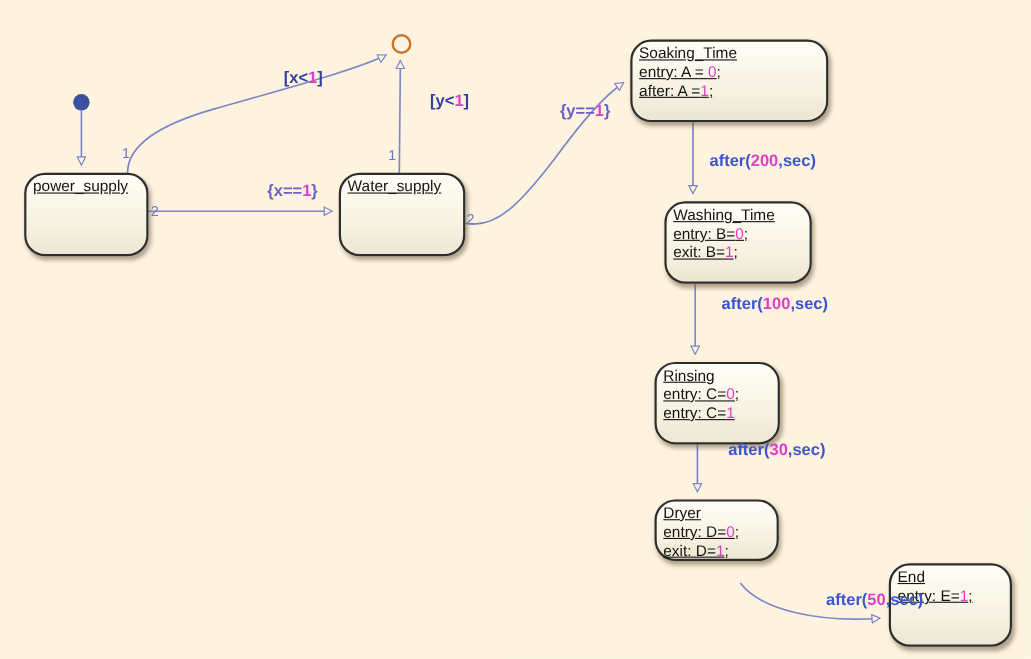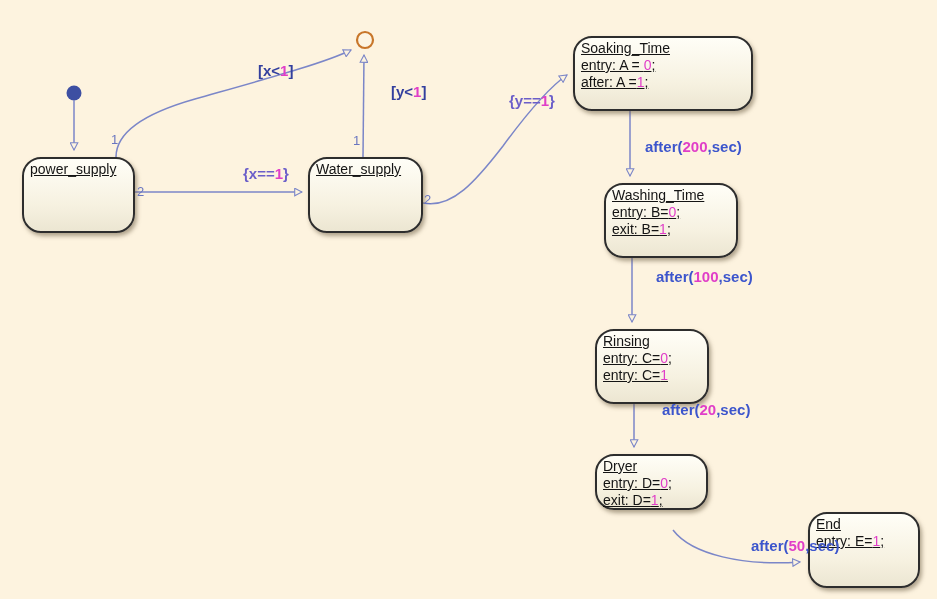--- a/index.html
+++ b/index.html
@@ -120,21 +120,21 @@
   <span class="tlabel lbl-brace" style="left:243px;top:165px;text-align:right;"><span>{x==</span><span class="num">1</span><span>}</span></span>
 
   <span class="tlabel lbl-bracket" style="left:391px;top:83px;"><span>[y&lt;</span><span class="num">1</span><span>]</span></span>
 
   <span class="tlabel lbl-brace" style="left:509px;top:92px;"><span>{y==</span><span class="num">1</span><span>}</span></span>
 
   <span class="tlabel lbl-after" style="left:645px;top:138px;"><span>after(</span><span class="num">200</span><span>,sec)</span></span>
 
   <span class="tlabel lbl-after" style="left:656px;top:268px;"><span>after(</span><span class="num">100</span><span>,sec)</span></span>
 
-  <span class="tlabel lbl-after" style="left:662px;top:401px;"><span>after(</span><span class="num">20</span><span>,sec)</span></span>
+  <span class="tlabel lbl-after" style="left:662px;top:401px;"><span>after(</span><span class="num">30</span><span>,sec)</span></span>
 
   <span class="tlabel lbl-after" style="left:751px;top:537px;"><span>after(</span><span class="num">50</span><span>,sec)</span></span>
 
   <span class="port" style="left:111px;top:132px;">1</span>
   <span class="port" style="left:137px;top:184px;">2</span>
   <span class="port" style="left:353px;top:133px;">1</span>
   <span class="port" style="left:424px;top:192px;">2</span>
 
 </div>
 

